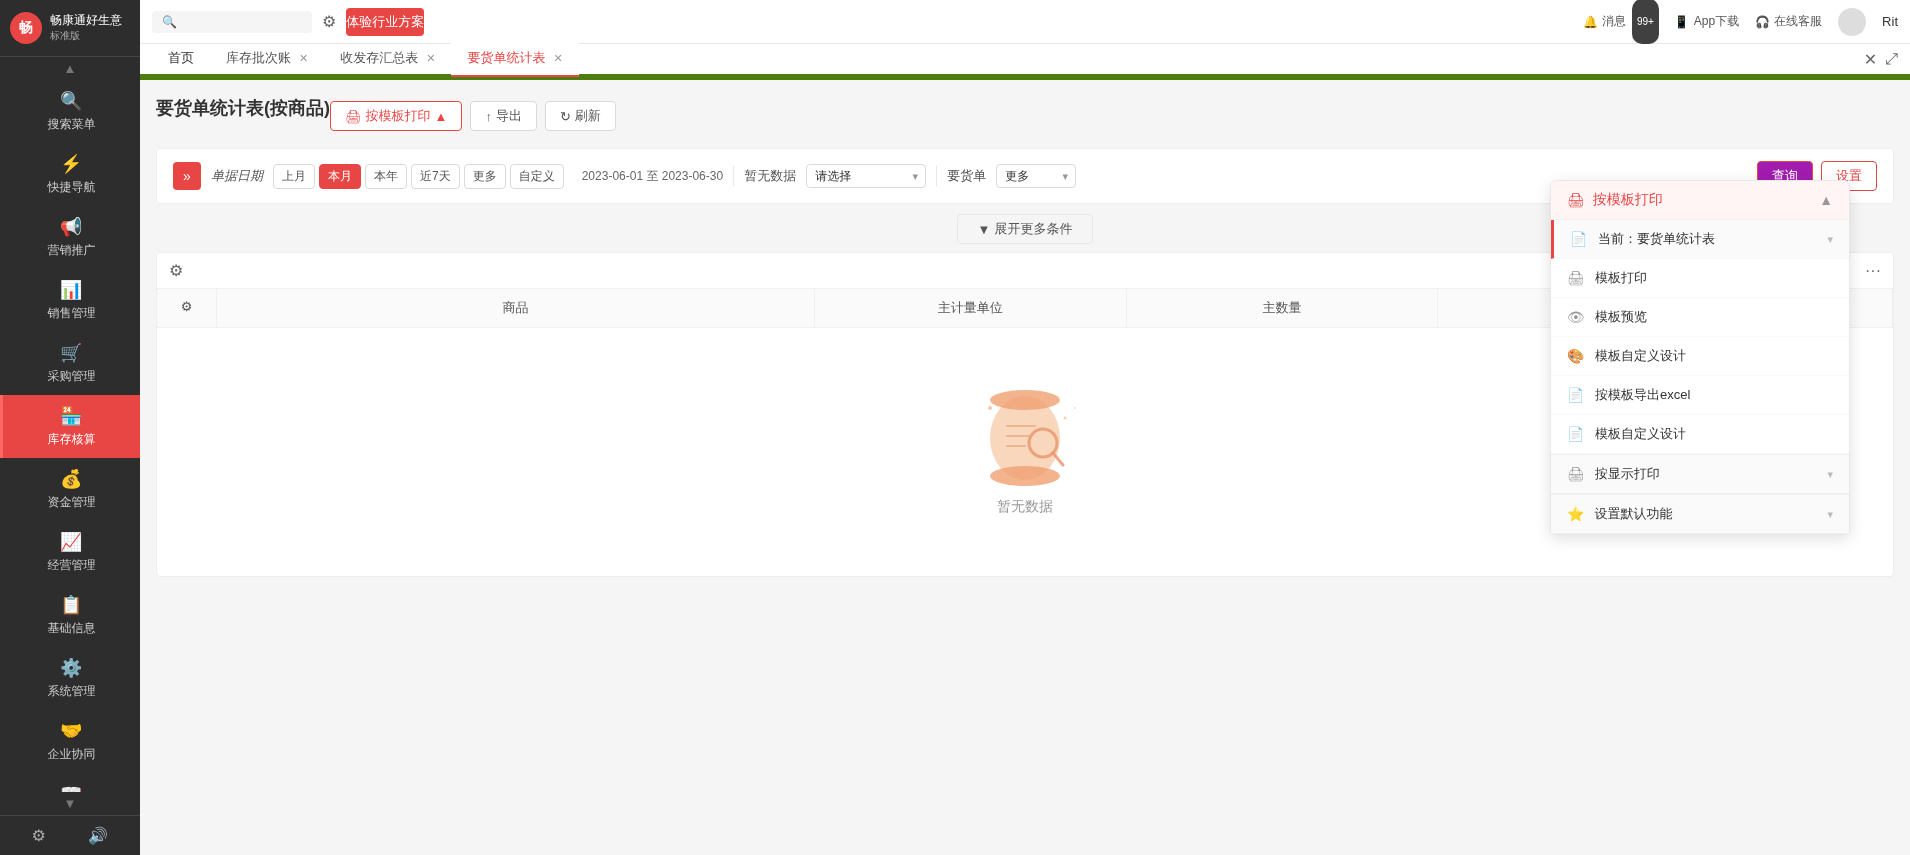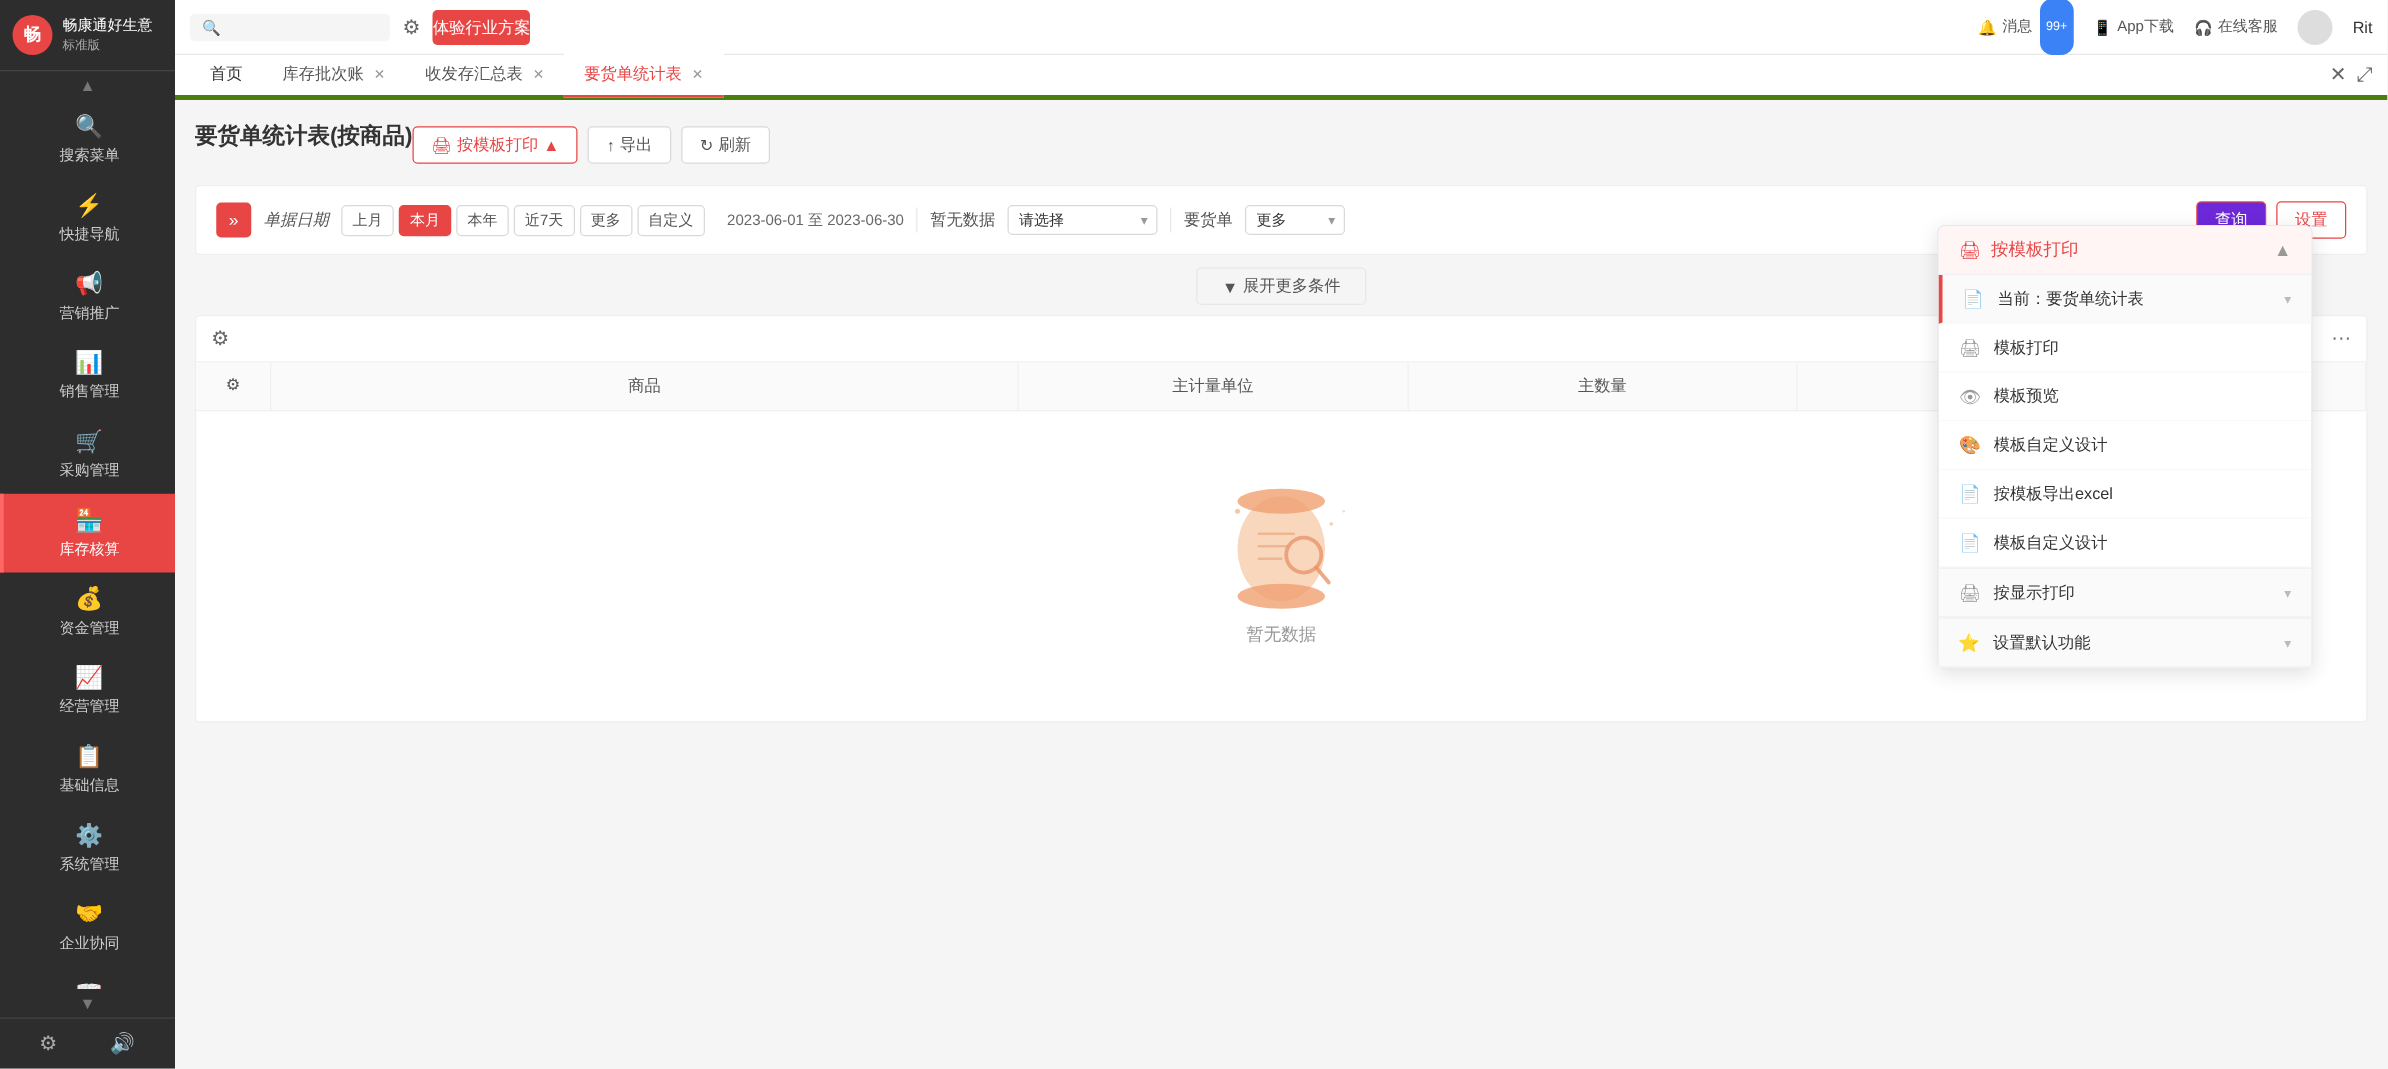--- a/index.html
+++ b/index.html
@@ -77,29 +77,29 @@
     .topbar-trial-btn {
       background: #e84545; color: #fff;
       border: none; border-radius: 4px;
       padding: 5px 0; cursor: pointer; font-size: 13px;
     }
     .topbar-right {
       margin-left: auto; display: flex; align-items: center; gap: 16px; color: #555;
     }
     .topbar-right-item { display: flex; align-items: center; gap: 4px; cursor: pointer; font-size: 12px; }
     .badge {
-      background: #3b82f6; color: #fff; border-radius: 10px;
+      background: #404040; color: #fff; border-radius: 10px;
       padding: 17px 5px; font-size: 10px; margin-left: 2px;
     }
     .avatar { width: 28px; height: 28px; background: #ddd; border-radius: 50%; }
 
     
     .tabs {
       background: #fff;
-      border-bottom: 4px solid #4d7c0f;
+      border-bottom: 6px solid #4d7c0f;
       display: flex; align-items: center;
       padding: 0 12px;
       height: 36px;
       gap: 0;
       position: relative;
     }
     .tab {
       padding: 8px 16px; font-size: 13px; cursor: pointer; color: #555;
       border-bottom: 2px solid transparent;
       display: flex; align-items: center; gap: 6px;
@@ -181,21 +181,21 @@
     }
     .empty-text { color: #999; font-size: 14px; }
     .empty-img {
       width: 120px; height: 100px; position: relative; margin-bottom: 10px;
     }
     .toolbar-btn {
       padding: 5px 14px; border-radius: 4px; cursor: pointer; font-size: 13px;
       border: 1px solid #d9d9d9; background: #fff; color: #555;
       display: flex; align-items: center; gap: 4px;
     }
-    .toolbar-btn.primary { background: #6d28d9; color: #fff; border-color: #e84545; }
+    .toolbar-btn.primary { background: #a21caf; color: #fff; border-color: #e84545; }
     .toolbar-btn.outline-red { border-color: #e84545; color: #e84545; }
 
     
     .dropdown-panel {
       position: absolute;
       top: 100px;
       right: 60px;
       width: 300px;
       background: #fff;
       border: 1px solid #e8e8e8;

